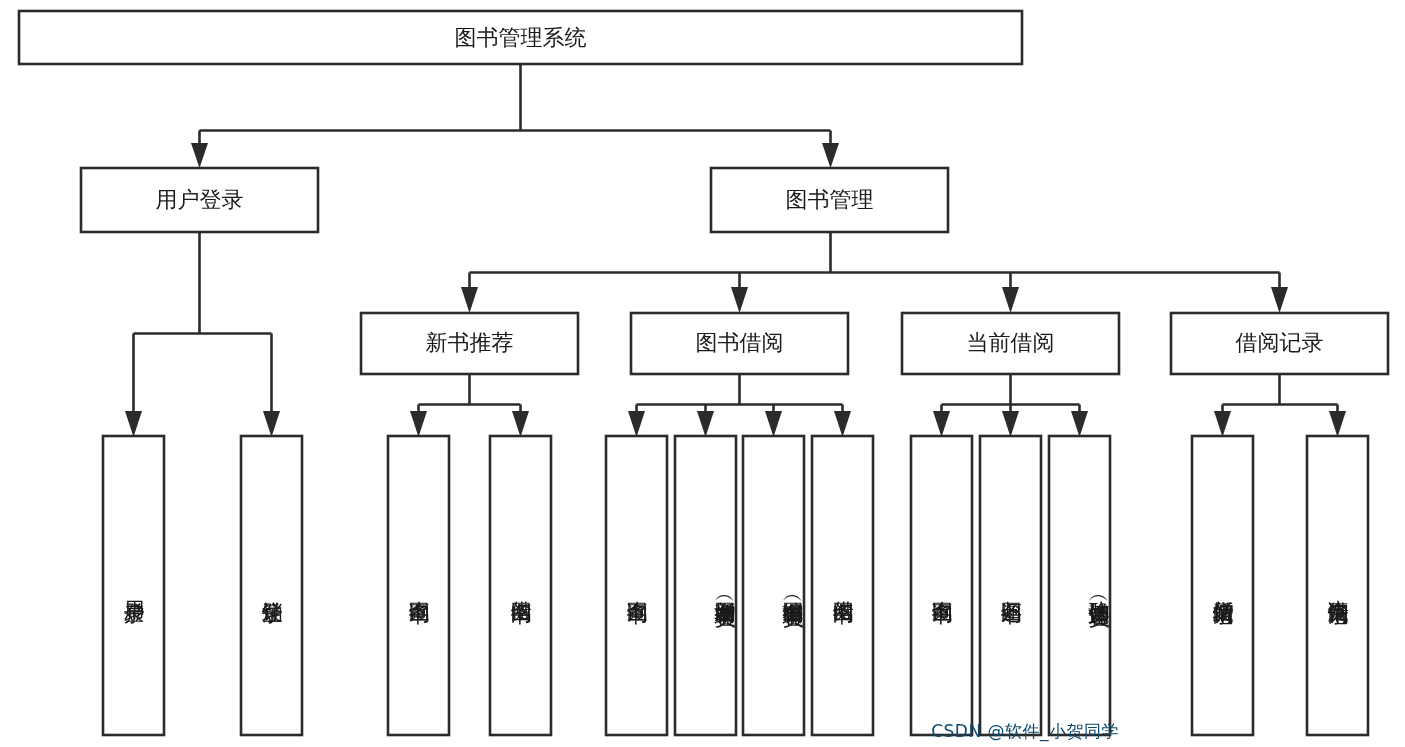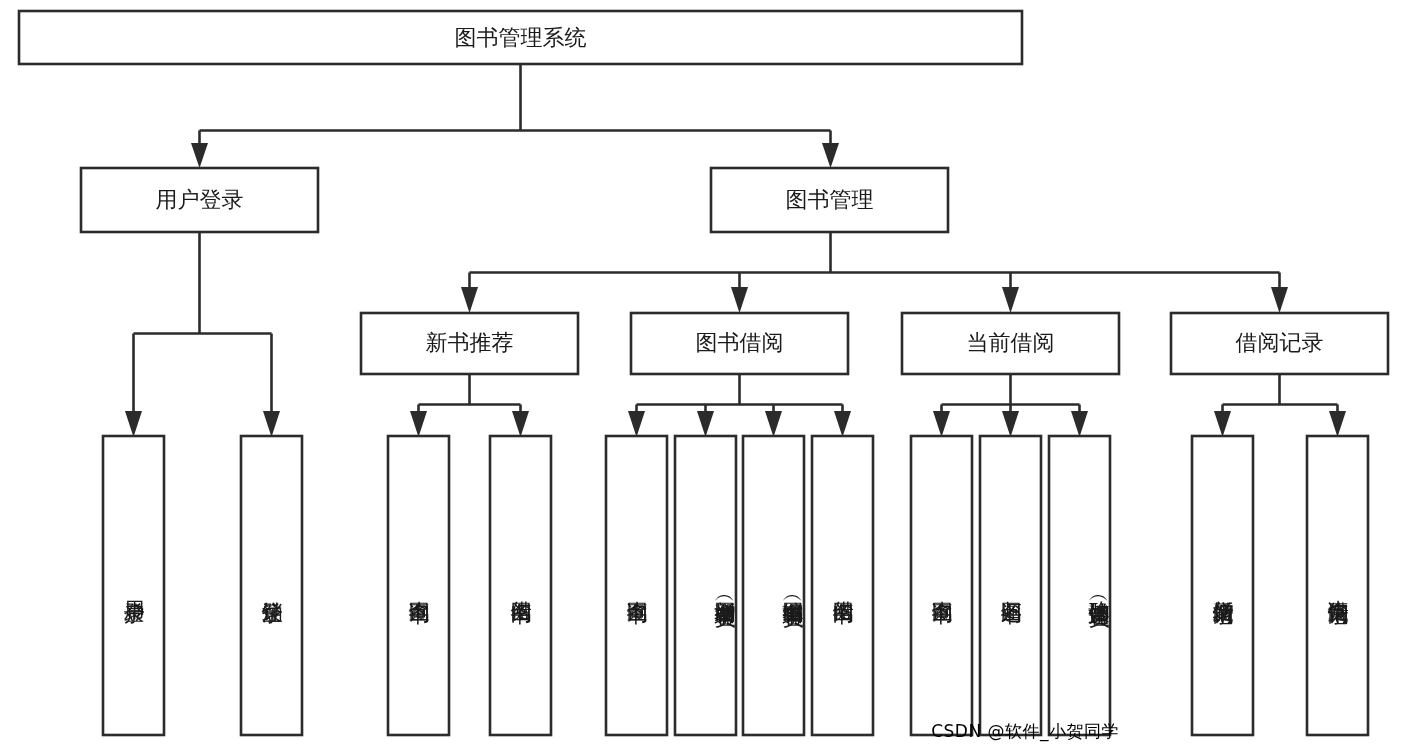--- a/index.html
+++ b/index.html
@@ -73,21 +73,21 @@
     display: flex;
     align-items: flex-start;
     justify-content: center;
   }
   #watermark {
     position: absolute;
     right: 8px;
     bottom: 4px;
     font-family: "DejaVu Sans", "Liberation Sans", sans-serif;
     font-size: 17px;
-    color: #000000;
+    color: #0c4a6e;
     letter-spacing: 0.5px;
     white-space: nowrap;
   }
 </style>
 </head>
 <body>
 
 <div id="diagram-root">
 
   <svg id="flow-svg" viewBox="0 0 1405 747">

